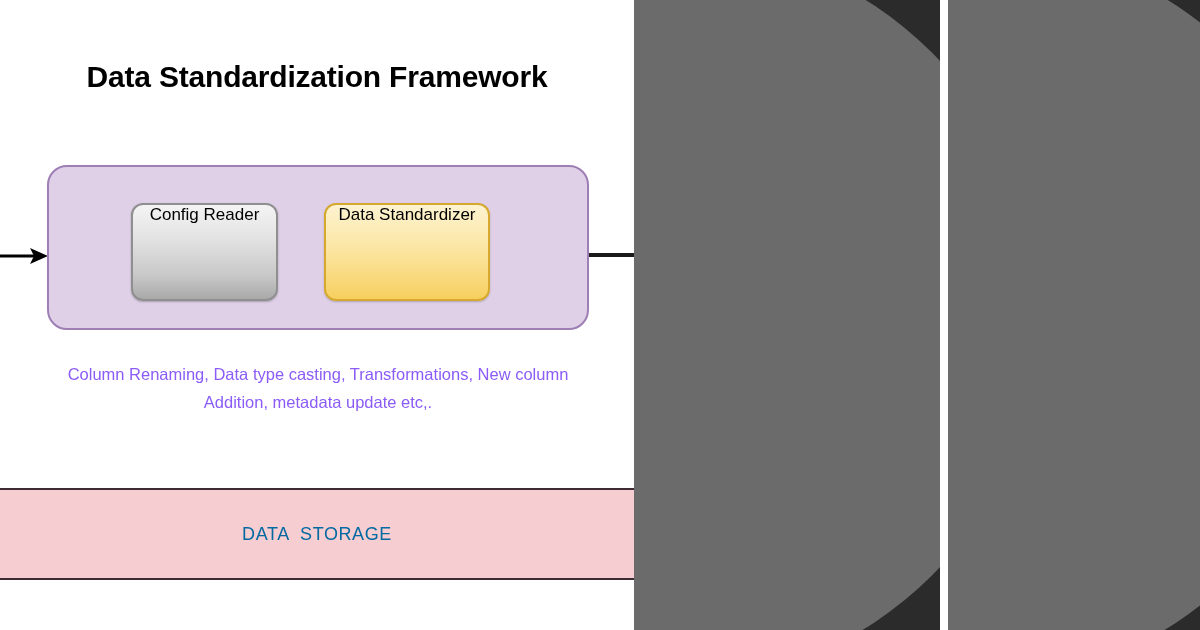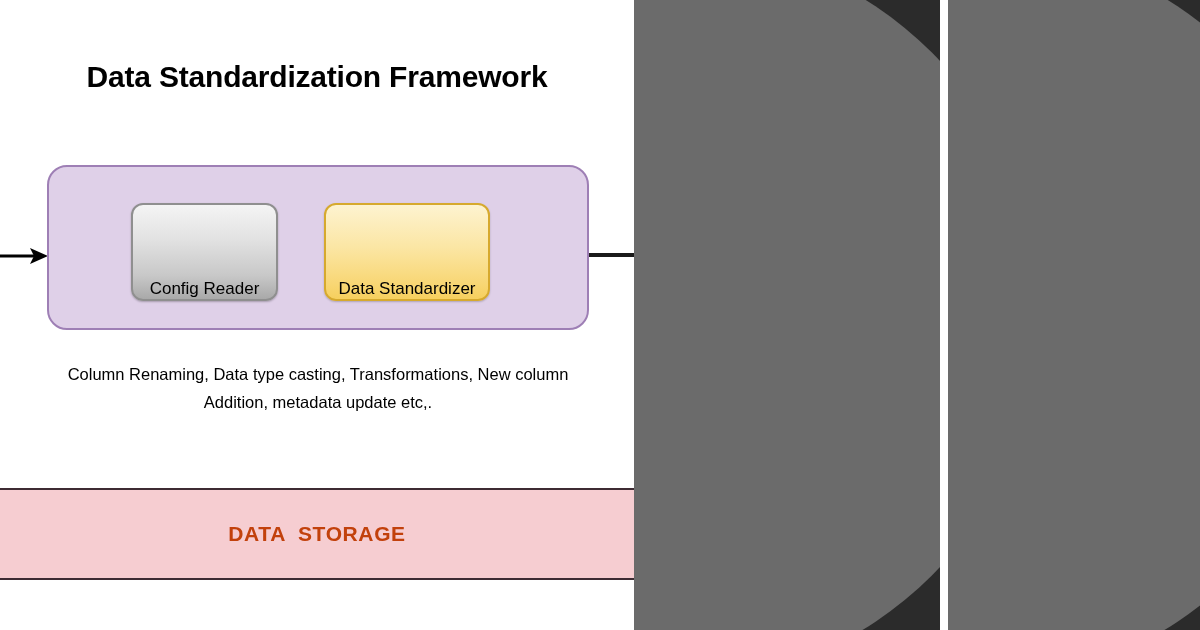--- a/index.html
+++ b/index.html
@@ -58,21 +58,21 @@
   }
 
   
   .component-box {
     position: absolute;
     top: 203px;
     height: 98px;
     border-radius: 12px;
     box-sizing: border-box;
     display: flex;
-    align-items: flex-end;
+    align-items: flex-start;
     justify-content: center;
     font-family: "Liberation Sans", sans-serif;
     font-size: 17px;
     color: #000000;
   }
   .component-box.config {
     left: 131px;
     width: 147px;
     background: linear-gradient(180deg, #f4f4f4 0%, #e3e3e3 35%, #c8c8c8 75%, #a9a9a9 100%);
     border: 2px solid #8f8f8f;
@@ -114,45 +114,44 @@
 
   .caption {
     position: absolute;
     left: 62px;
     top: 360px;
     width: 512px;
     text-align: center;
     font-family: "Liberation Sans", sans-serif;
     font-size: 16.5px;
     line-height: 28px;
-    color: #000000;
+    color: #8b5cf6;
   }
 
   
   .storage-band {
     position: absolute;
     left: 0;
     top: 488px;
     width: 634px;
     height: 92px;
     background: #f6cdd1;
     border-top: 2px solid #3d2b33;
     border-bottom: 2px solid #3d2b33;
     box-sizing: border-box;
     display: flex;
     align-items: center;
     justify-content: center;
   }
   .storage-label {
     font-family: "Liberation Sans", sans-serif;
-    font-size: 21px;
-    color: #c2410c;
+    font-size: 18px;
+    color: #0369a1;
     letter-spacing: 0.6px;
     white-space: pre;
-    font-weight: bold;
   }
 
   
   .dark-panel {
     position: absolute;
     top: 0;
     height: 630px;
     background: #2b2b2b;
     overflow: hidden;
   }

